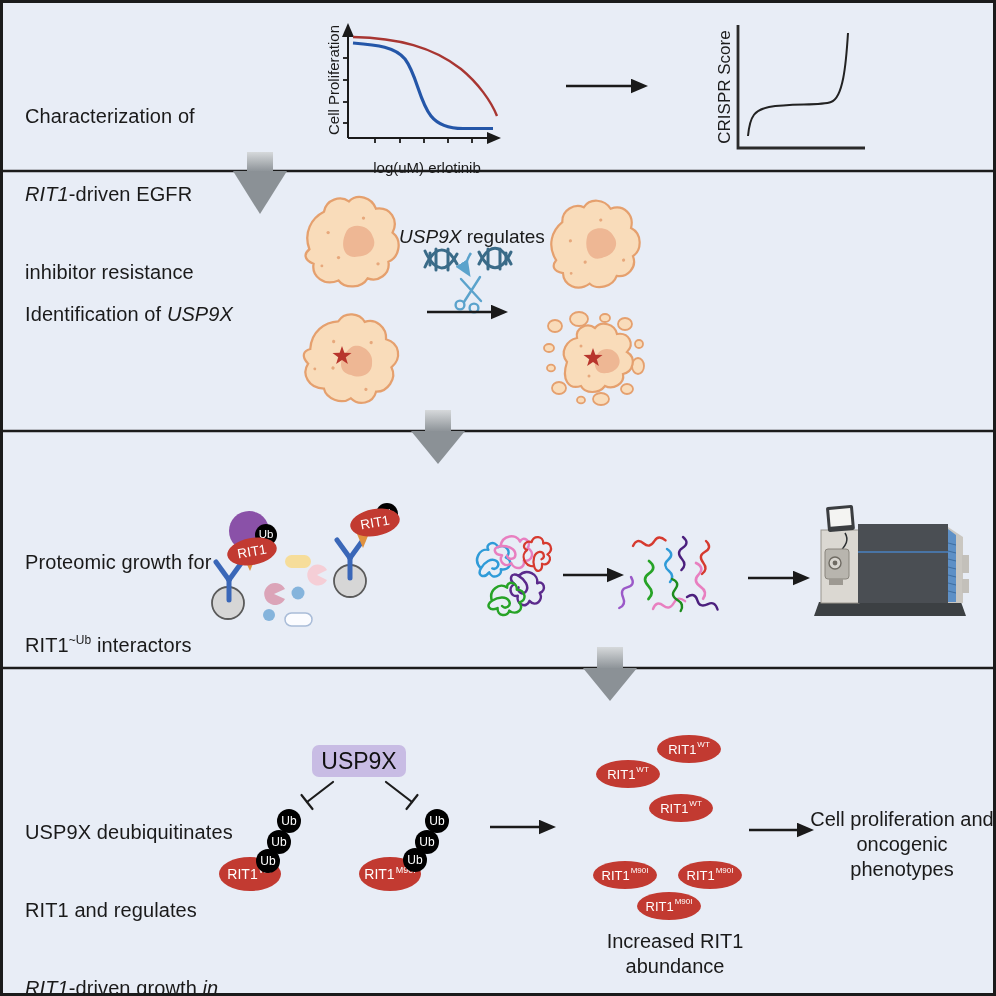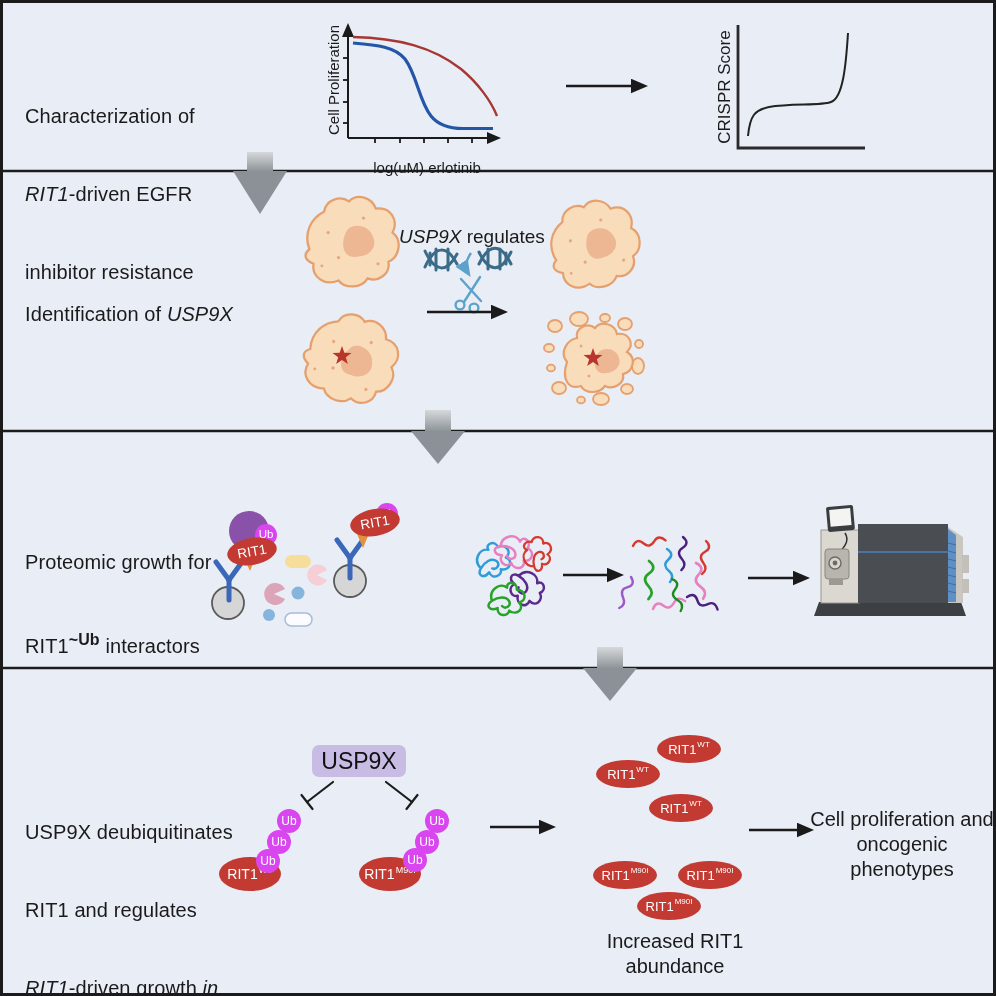--- a/index.html
+++ b/index.html
@@ -21,21 +21,21 @@
     position:absolute;background:#c23a31;color:#fff;border-radius:50%;
     display:flex;align-items:center;justify-content:center;line-height:1;
   }
   .oval sup{font-size:8px;position:relative;top:-4px;margin-left:1px;}
   .oval.big{width:62px;height:34px;font-size:14px;}
   .oval.big sup{font-size:9px;}
   .oval.sm{width:64px;height:28px;font-size:13px;}
   .oval.p3{width:50px;height:27px;font-size:13.5px;transform:rotate(-10deg);}
   .ub{
     position:absolute;width:24px;height:24px;border-radius:50%;
-    background:#d946ef;color:#fff;font-size:12px;
+    background:#000000;color:#fff;font-size:12px;
     display:flex;align-items:center;justify-content:center;line-height:1;
   }
   .ub.sm2{width:22px;height:22px;font-size:11.5px;}
   .usp9x-box{
     position:absolute;left:309px;top:742px;width:94px;height:32px;
     background:#c8bce4;border-radius:7px;display:flex;align-items:center;justify-content:center;
     font-size:23px;color:#111;
   }
   .caption{font-size:20px;line-height:25px;}
 </style>
@@ -273,21 +273,21 @@
 
   <div class="t title" style="left:22px;top:246px;">
     <div><span>Identification of </span><i>USP9X</i></div>
   </div>
   <div class="t ctr" style="left:469px;top:234px;font-size:19px;">
     <i>USP9X</i><span> regulates</span>
   </div>
 
   <div class="t title" style="left:22px;top:494px;">
     <div><span>Proteomic growth for</span></div>
-    <div><span>RIT1</span><sup style="font-size:16px;font-weight:bold;">~Ub</sup><span> interactors</span></div>
+    <div><span>RIT1</span><sup style="font-size:12px;">~Ub</sup><span> interactors</span></div>
   </div>
   <div class="ub sm2" style="left:252px;top:521px;">
       <span>Ub</span>
     </div>
   <div class="oval p3" style="left:224px;top:535px;">
       <span>RIT1</span>
     </div>
   <div class="ub sm2" style="left:373px;top:500px;">
       <span>Ub</span>
     </div>

